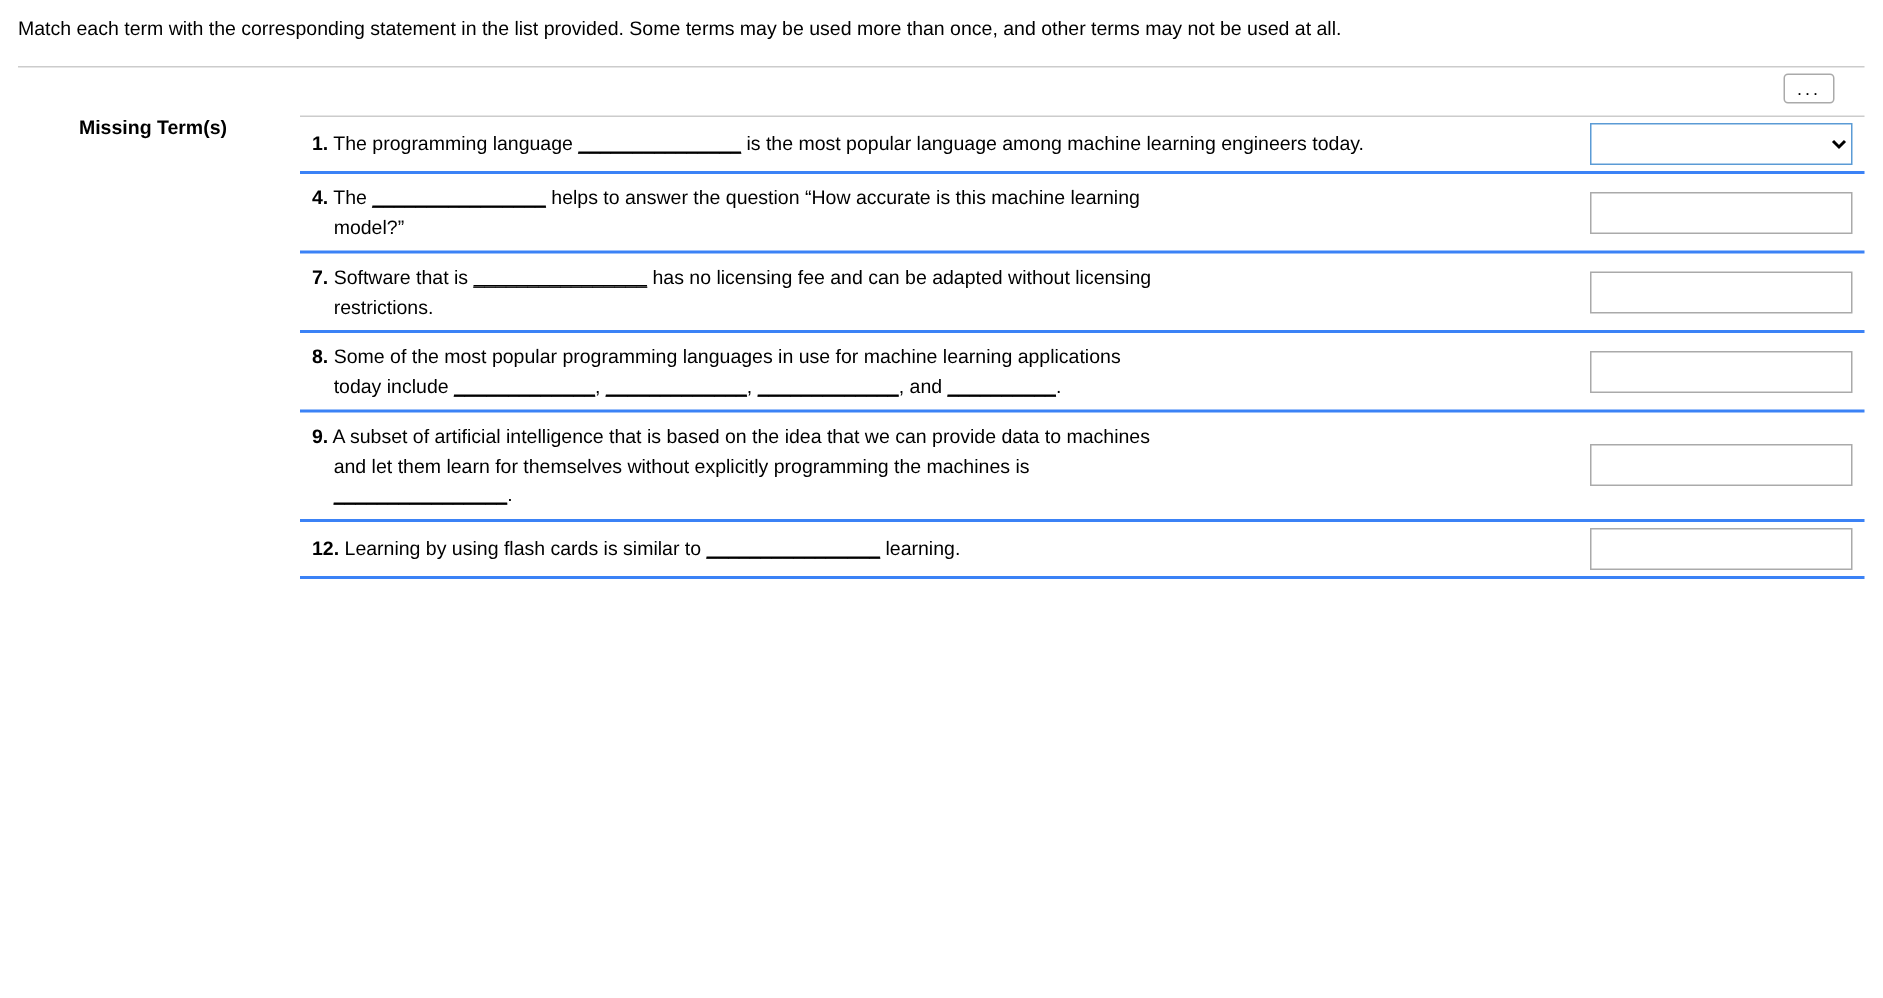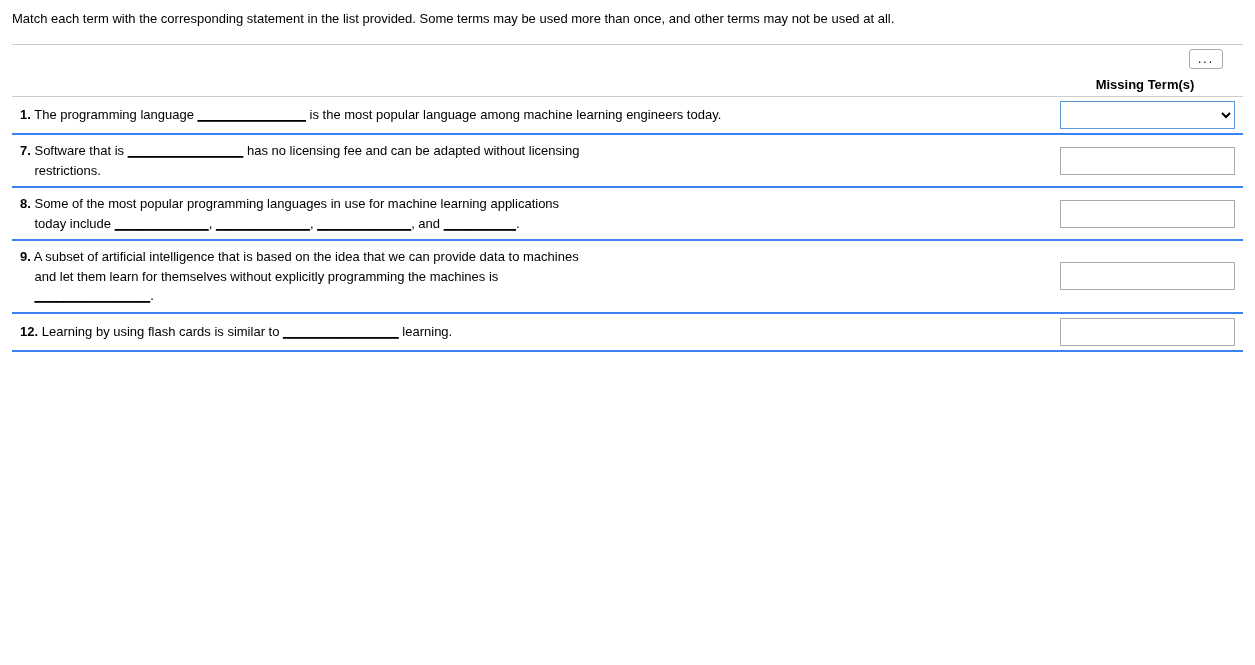--- a/index.html
+++ b/index.html
@@ -34,21 +34,21 @@
       border: 1px solid #aaa;
       border-radius: 3px;
       background: #fff;
       padding: 2px 8px;
       font-size: 12px;
       cursor: pointer;
       letter-spacing: 2px;
     }
     .main-content {
       display: flex;
-      flex-direction: column;
+      flex-direction: row;
     }
     .header-row {
       display: flex;
       justify-content: flex-end;
       padding-right: 8px;
       margin-bottom: 4px;
     }
     .missing-term-label {
       font-weight: bold;
       font-size: 13px;
@@ -110,20 +110,24 @@
       <div class="missing-term-label">Missing Term(s)</div>
     </div>
 
     <table class="questions-table">
       <tbody id="questions-body">
       <tr>
             <td class="q-cell"><strong>1.</strong> The programming language <span style="text-decoration:underline">_______________</span> is the most popular language among machine learning engineers today.</td>
             <td class="a-cell"><select class="answer-select"><option value=""></option></select></td>
           </tr>
           <tr>
+            <td class="q-cell"><strong>4.</strong> The <span style="text-decoration:underline">________________</span> helps to answer the question “How accurate is this machine learning<br>&nbsp;&nbsp;&nbsp;&nbsp;model?”</td>
+            <td class="a-cell"><input type="text" class="answer-input-plain" style=""></td>
+          </tr>
+          <tr>
             <td class="q-cell"><strong>7.</strong> Software that is <span style="text-decoration:underline">________________</span> has no licensing fee and can be adapted without licensing<br>&nbsp;&nbsp;&nbsp;&nbsp;restrictions.</td>
             <td class="a-cell"><input type="text" class="answer-input-plain" style=""></td>
           </tr>
           <tr>
             <td class="q-cell"><strong>8.</strong> Some of the most popular programming languages in use for machine learning applications<br>&nbsp;&nbsp;&nbsp;&nbsp;today include <span style="text-decoration:underline">_____________</span>, <span style="text-decoration:underline">_____________</span>, <span style="text-decoration:underline">_____________</span>, and <span style="text-decoration:underline">__________</span>.</td>
             <td class="a-cell"><input type="text" class="answer-input-plain" style=""></td>
           </tr>
           <tr>
             <td class="q-cell"><strong>9.</strong> A subset of artificial intelligence that is based on the idea that we can provide data to machines<br>&nbsp;&nbsp;&nbsp;&nbsp;and let them learn for themselves without explicitly programming the machines is<br>&nbsp;&nbsp;&nbsp;&nbsp;<span style="text-decoration:underline">________________</span>.</td>
             <td class="a-cell"><input type="text" class="answer-input-plain" style=""></td>

